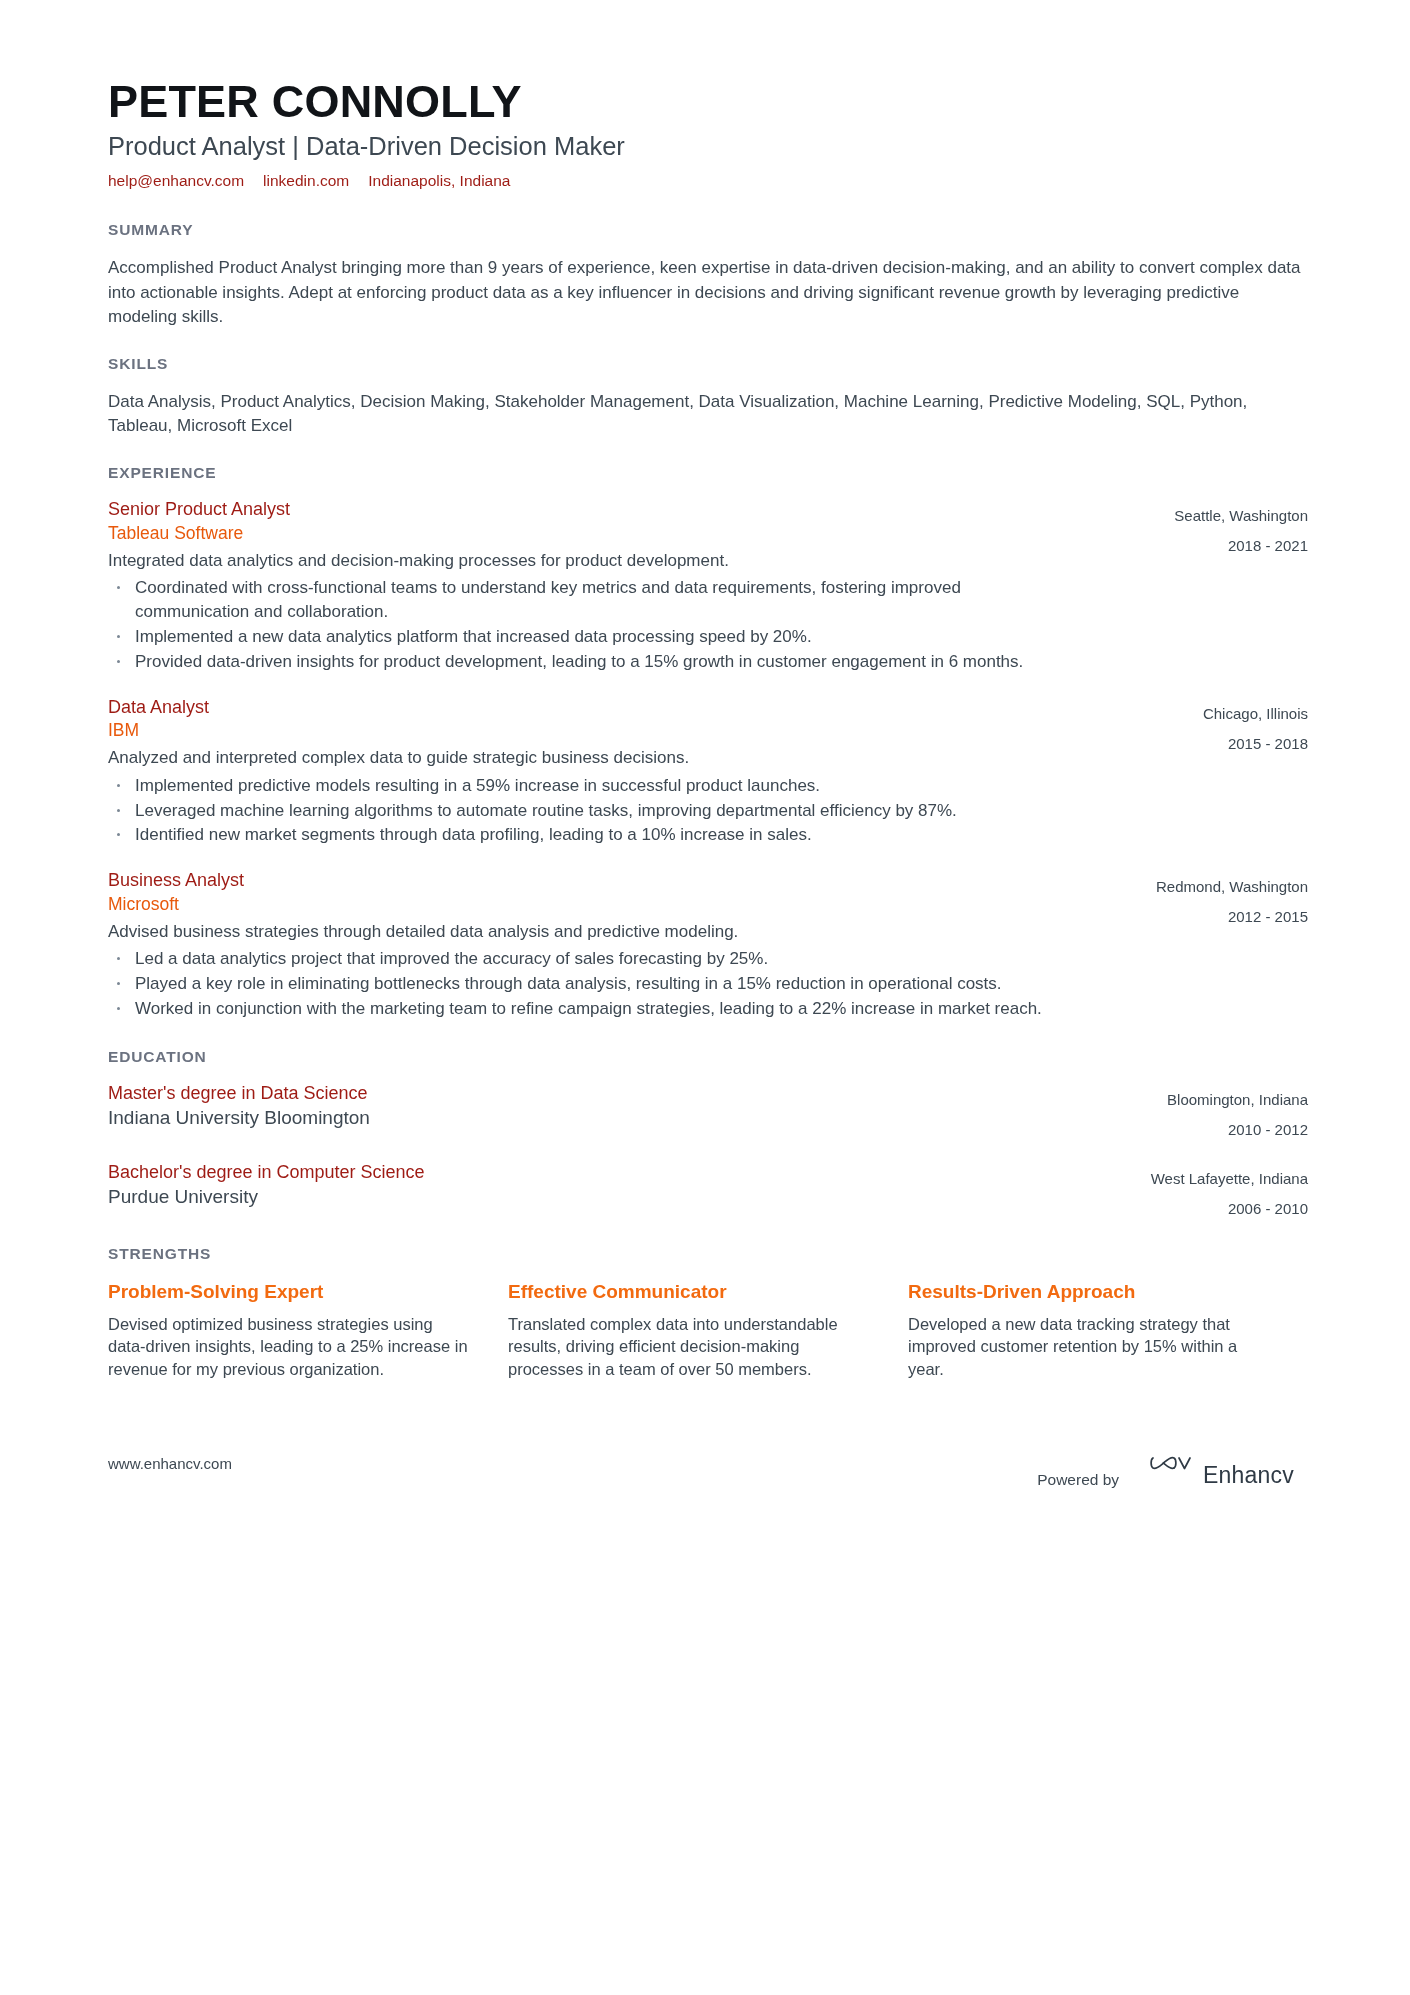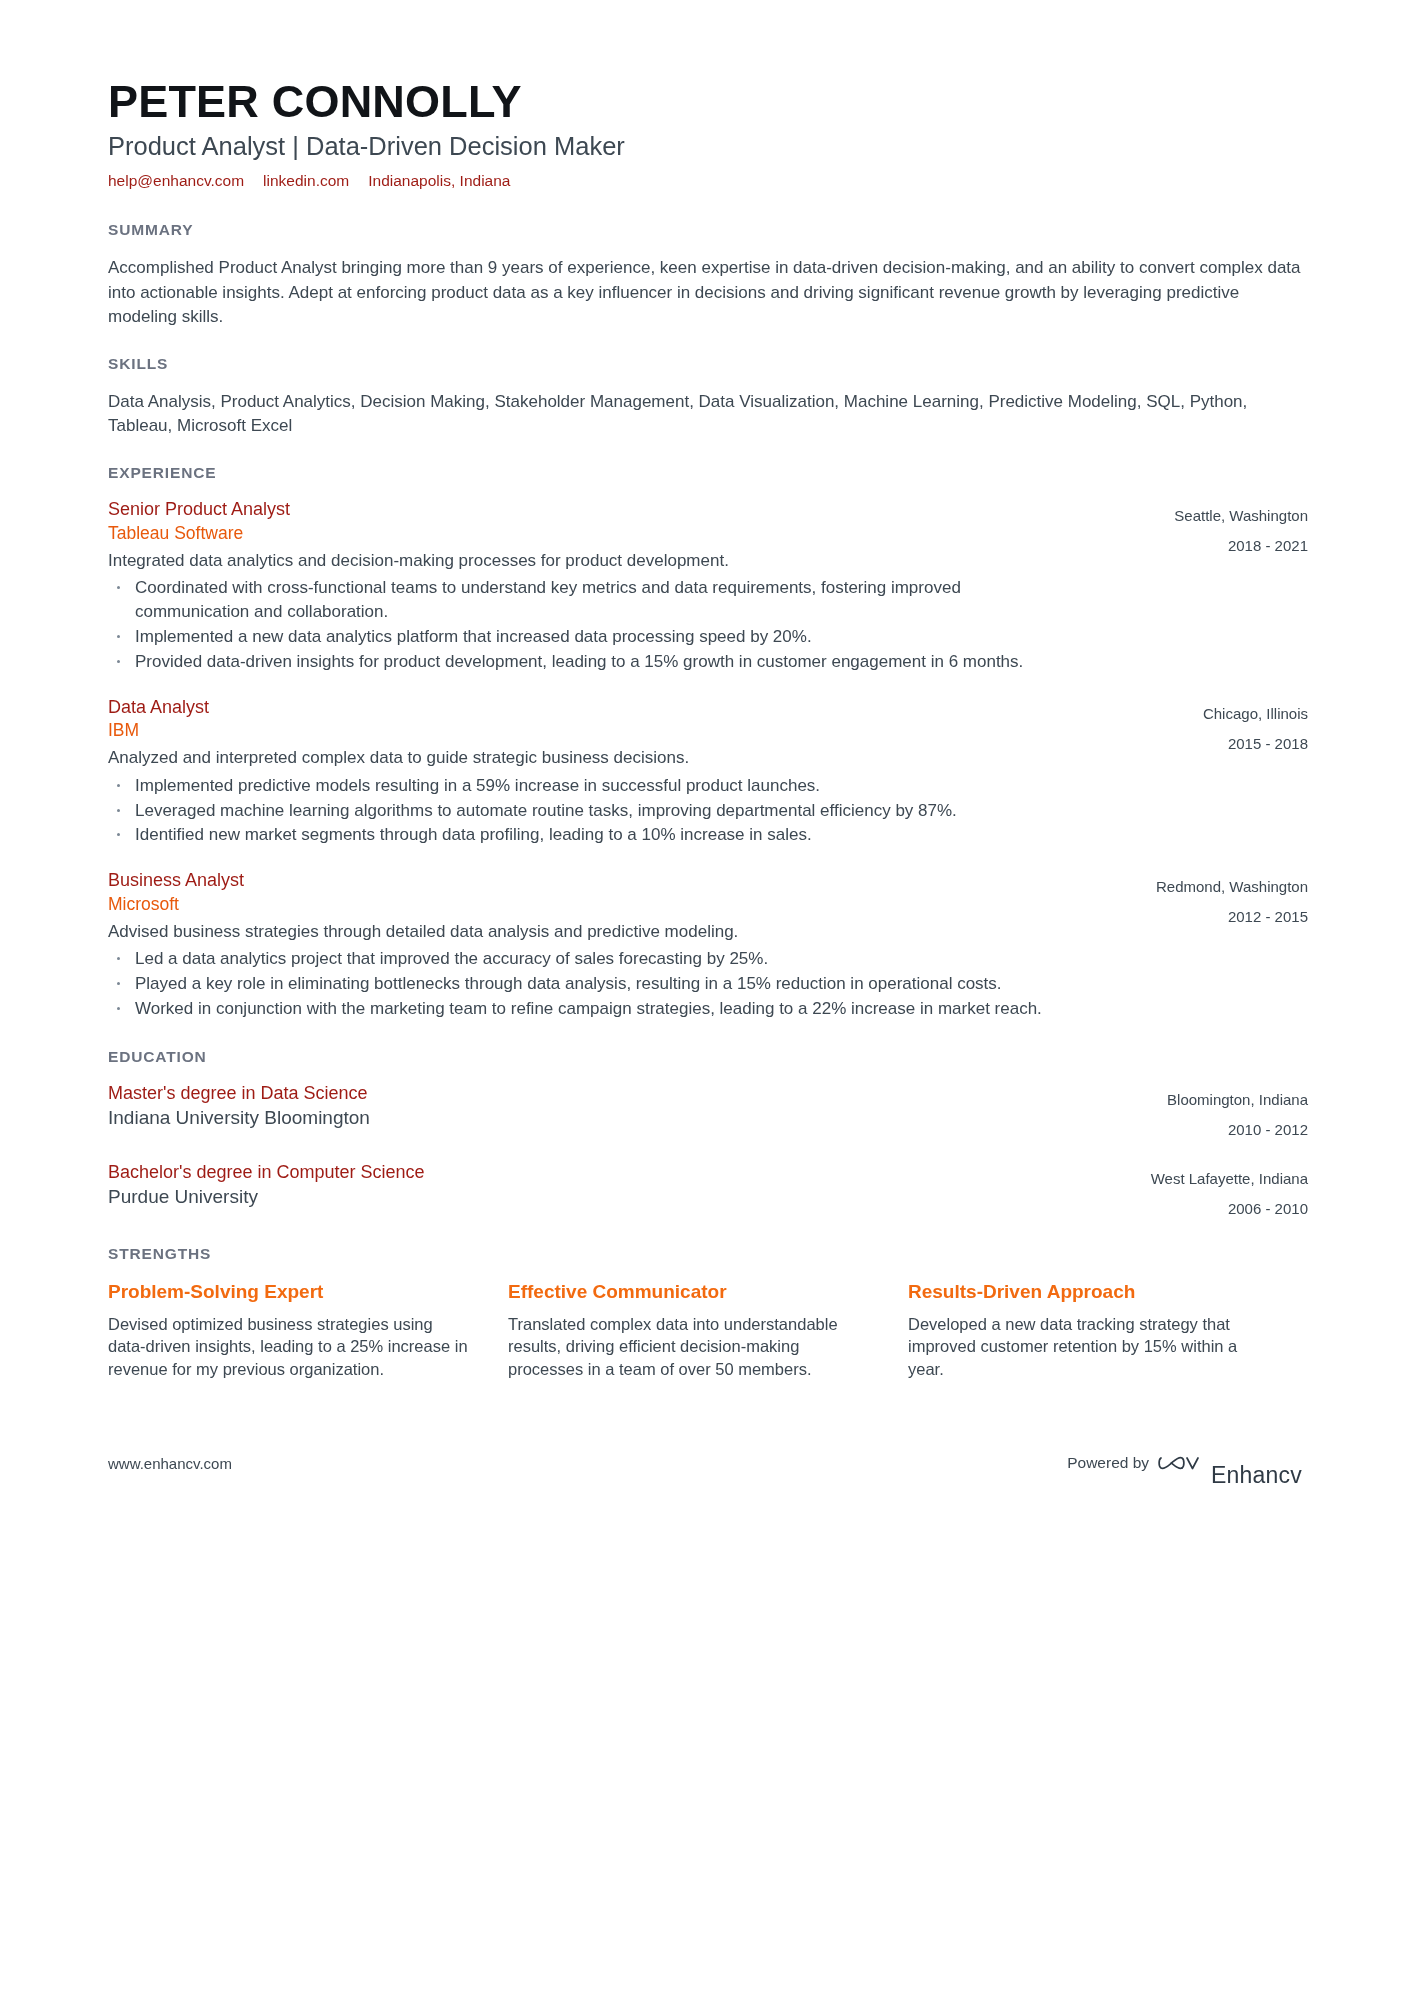--- a/index.html
+++ b/index.html
@@ -181,34 +181,34 @@
   .strength-body {
     font-size: 16.5px;
     color: #3d4852;
     line-height: 1.38;
   }
 
   
   .footer {
     position: absolute;
     left: 108px;
-    right: 108px;
+    right: 116px;
     bottom: 98px;
     display: flex;
     align-items: center;
     justify-content: space-between;
   }
   .footer-url {
     font-size: 15px;
     color: #3d4852;
   }
   .footer-right {
     display: flex;
-    align-items: center;
-    gap: 8px;
+    align-items: flex-end;
+    gap: 30px;
   }
   .powered-by {
     font-size: 15.5px;
     color: #3d4852;
   }
   .brand-lockup {
     display: flex;
     align-items: center;
     gap: 10px;
   }

